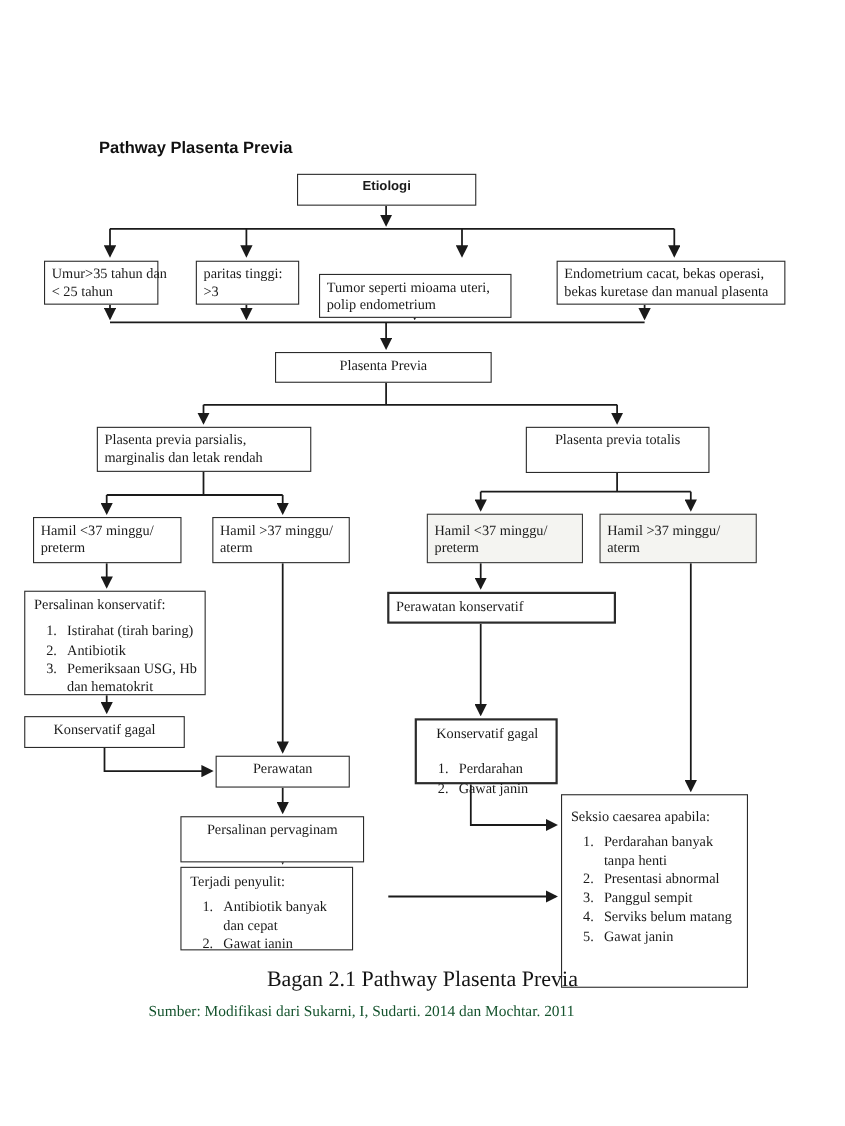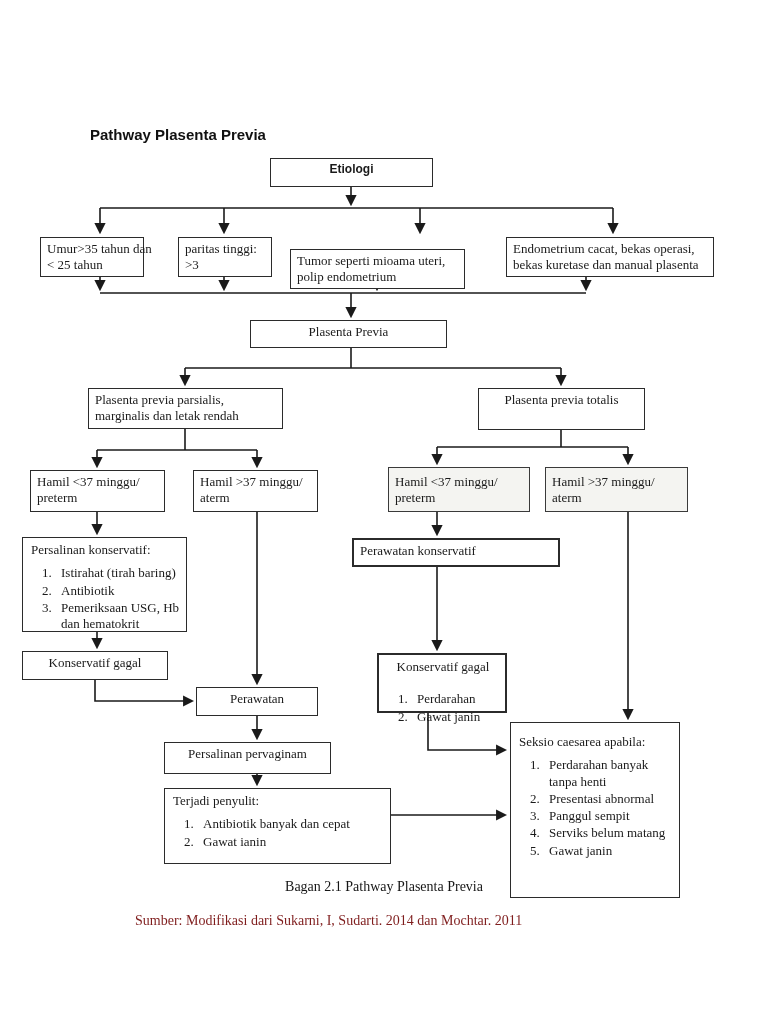--- a/index.html
+++ b/index.html
@@ -18,24 +18,24 @@
     font-size:13px;line-height:1.25;box-sizing:border-box;padding:3px 6px;
   }
   .node.center{display:flex;align-items:flex-start;justify-content:center;text-align:center;}
   .node.shaded{background:#f4f4f1;border-color:#3a3a3a;}
   .node .line{white-space:nowrap;}
   .node-title{padding:1px 0 0 2px;}
   .node ol{margin:7px 0 0 0;padding:0 0 0 26px;}
   .node ol li{padding-left:6px;margin:0 0 1px 0;}
   .sans-bold{font-family:"Liberation Sans","DejaVu Sans",sans-serif;font-weight:bold;font-size:12px;}
   .caption{
-    position:absolute;left:0;top:879px;width:768px;text-align:center;font-size:14px;color:#151515;
+    position:absolute;left:0;top:879px;width:768px;text-align:center;font-size:20px;color:#151515;
   }
   .source-line{
-    position:absolute;left:135px;top:913px;font-size:14px;color:#7f1d1d;
+    position:absolute;left:135px;top:913px;font-size:14px;color:#14532d;
   }
 </style>
 </head>
 <body>
 
 <div class="page">
 
   <div class="doc-title">Pathway Plasenta Previa</div>
 
   <svg class="connectors" width="768" height="1024" viewBox="0 0 768 1024">
@@ -157,25 +157,25 @@
   </div>
 
   <div class="node center" style="left:22px;top:651px;width:146px;height:29px">
     <span>Konservatif gagal</span>
   </div>
 
   <div class="node center" style="left:196px;top:687px;width:122px;height:29px">
     <span>Perawatan</span>
   </div>
 
-  <div class="node center" style="left:164px;top:742px;width:167px;height:32px">
+  <div class="node center" style="left:164px;top:742px;width:167px;height:42px">
     <span>Persalinan pervaginam</span>
   </div>
 
-  <div class="node" style="left:164px;top:788px;width:227px;height:76px">
+  <div class="node" style="left:164px;top:788px;width:157px;height:76px">
     <div class="node-title">Terjadi penyulit:</div>
     <ol>
       <li>Antibiotik banyak dan cepat</li>
       <li>Gawat ianin</li>
     </ol>
   </div>
 
   <div class="node" style="left:352px;top:538px;width:208px;height:29px;border-width:2px;display:flex;align-items:flex-start">
     <span>Perawatan konservatif</span>
   </div>

